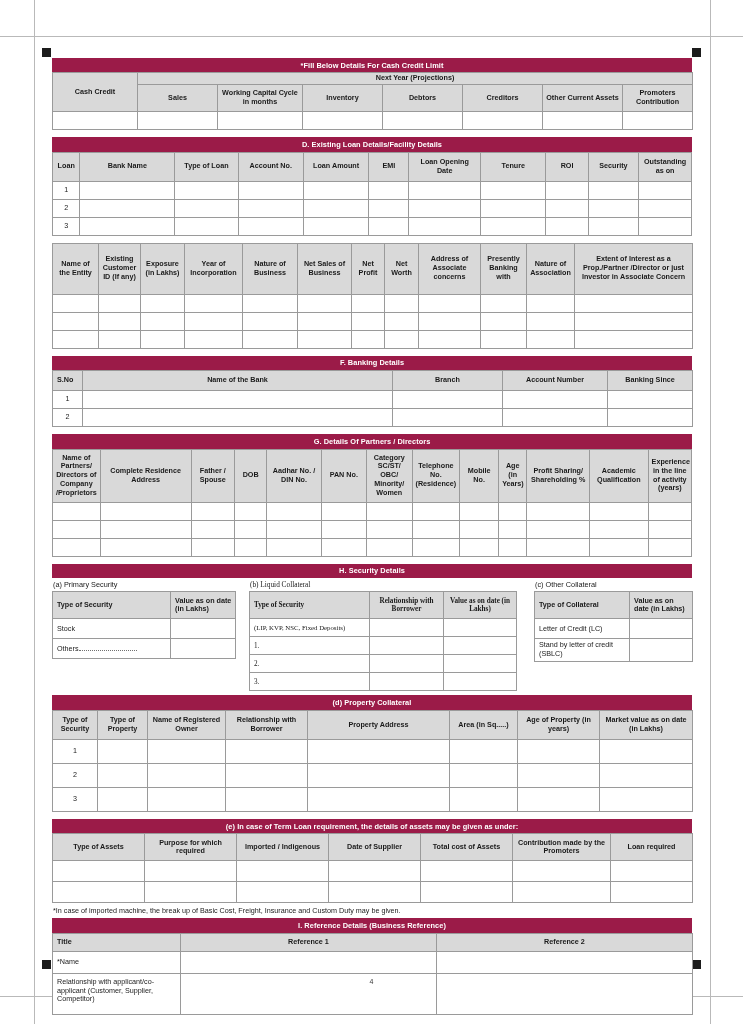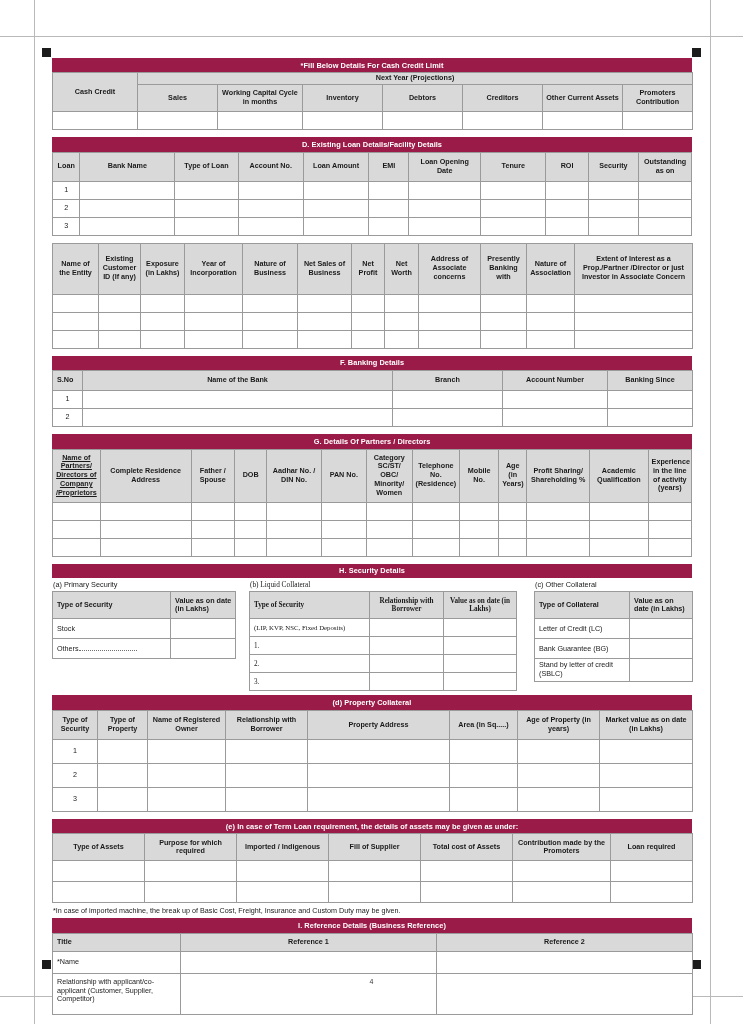--- a/index.html
+++ b/index.html
@@ -375,21 +375,21 @@
         <col style="width:42px">
         <col style="width:44px">
       <col style="width:36px">
         <col style="width:26px">
         <col style="width:58px">
         <col style="width:54px">
         <col style="width:40px">
     </colgroup>
     <tbody>
         <tr>
-      <td class="hdr" style="height:48px;text-decoration:underline;">Name of Partners/ Directors of Company /Proprietors</td>
+      <td class="hdr" style="height:48px;">Name of Partners/ Directors of Company /Proprietors</td>
       <td class="hdr">Complete Residence Address</td>
       <td class="hdr">Father / Spouse</td>
       <td class="hdr">DOB</td>
       <td class="hdr">Aadhar No. / DIN No.</td>
       <td class="hdr">PAN No.</td>
       <td class="hdr">Category SC/ST/ OBC/ Minority/ Women</td>
       <td class="hdr">Telephone No. (Residence)</td>
       <td class="hdr">Mobile No.</td>
       <td class="hdr">Age (in Years)</td>
       <td class="hdr">Profit Sharing/ Shareholding %</td>
@@ -526,24 +526,20 @@
         <tbody>
             <tr>
           <td class="hdr lft" style="height:22px;">Type of Collateral</td>
           <td class="hdr lft">Value as on date (in Lakhs)</td>
         </tr>
         <tr>
           <td class="lft row-tall">Letter of Credit (LC)</td>
           <td class="blank"></td>
         </tr>
         <tr>
-          <td class="lft row-tall">Bank Guarantee (BG)</td>
-          <td class="blank"></td>
-        </tr>
-        <tr>
           <td class="lft" style="height:17px;">Stand by letter of credit (SBLC)</td>
           <td class="blank"></td>
         </tr>
       </tbody>
         </table>
     </div>
   </div>
 
   <div class="gap-sm"></div>
 
@@ -614,21 +610,21 @@
         <col style="width:92px">
       <col style="width:92px">
         <col style="width:98px">
         <col style="width:82px">
     </colgroup>
     <tbody>
         <tr>
       <td class="hdr" style="height:22px;">Type of Assets</td>
       <td class="hdr">Purpose for which required</td>
       <td class="hdr">Imported / Indigenous</td>
-      <td class="hdr">Fill of Supplier</td>
+      <td class="hdr">Date of Supplier</td>
       <td class="hdr">Total cost of Assets</td>
       <td class="hdr">Contribution made by the Promoters</td>
       <td class="hdr">Loan required</td>
     </tr>
     <tr>
       <td style="height:16px;"></td>
           <td></td>
       <td></td>
           <td></td>
       <td></td>

